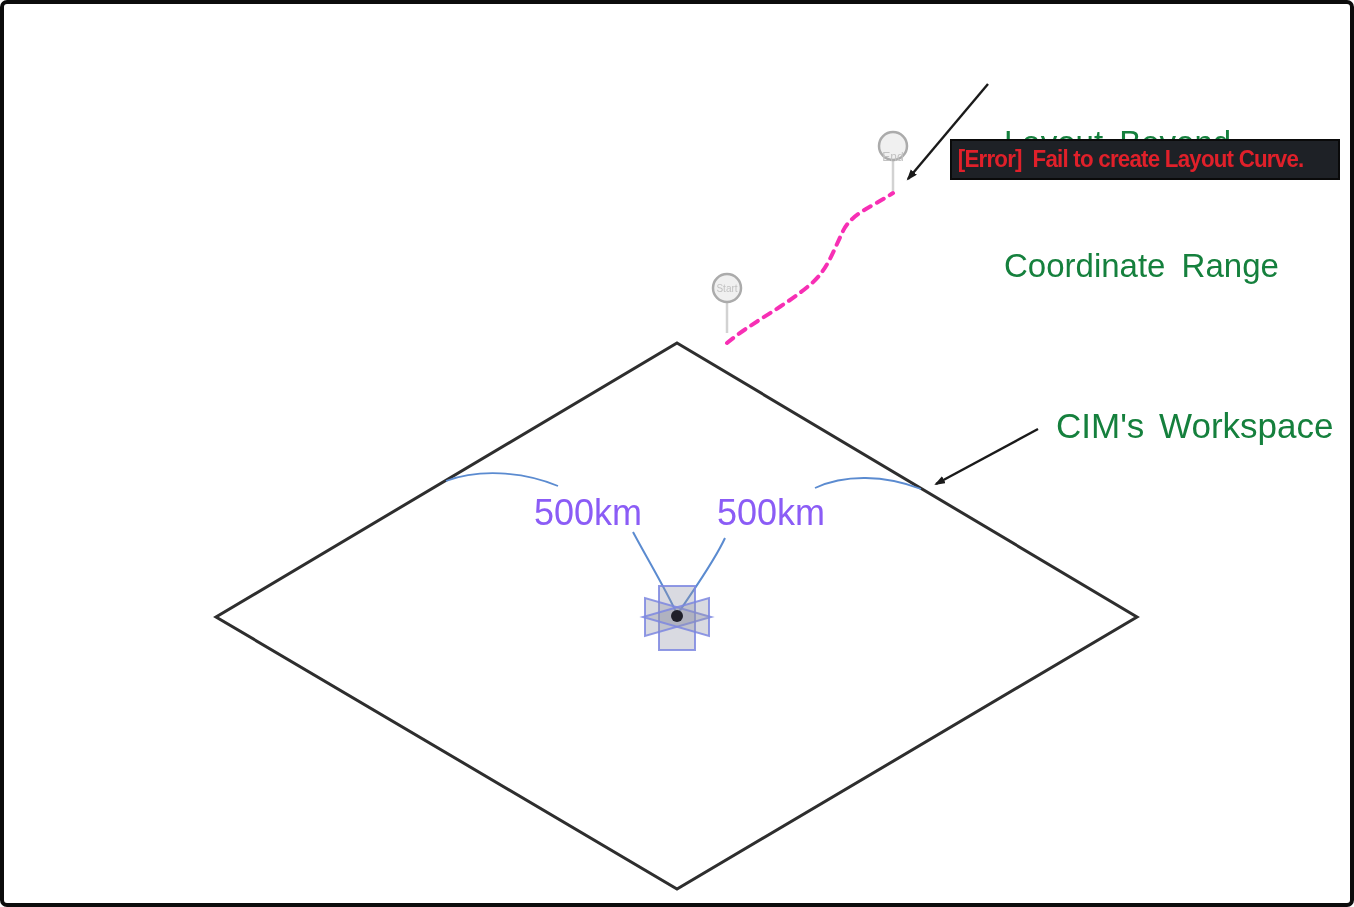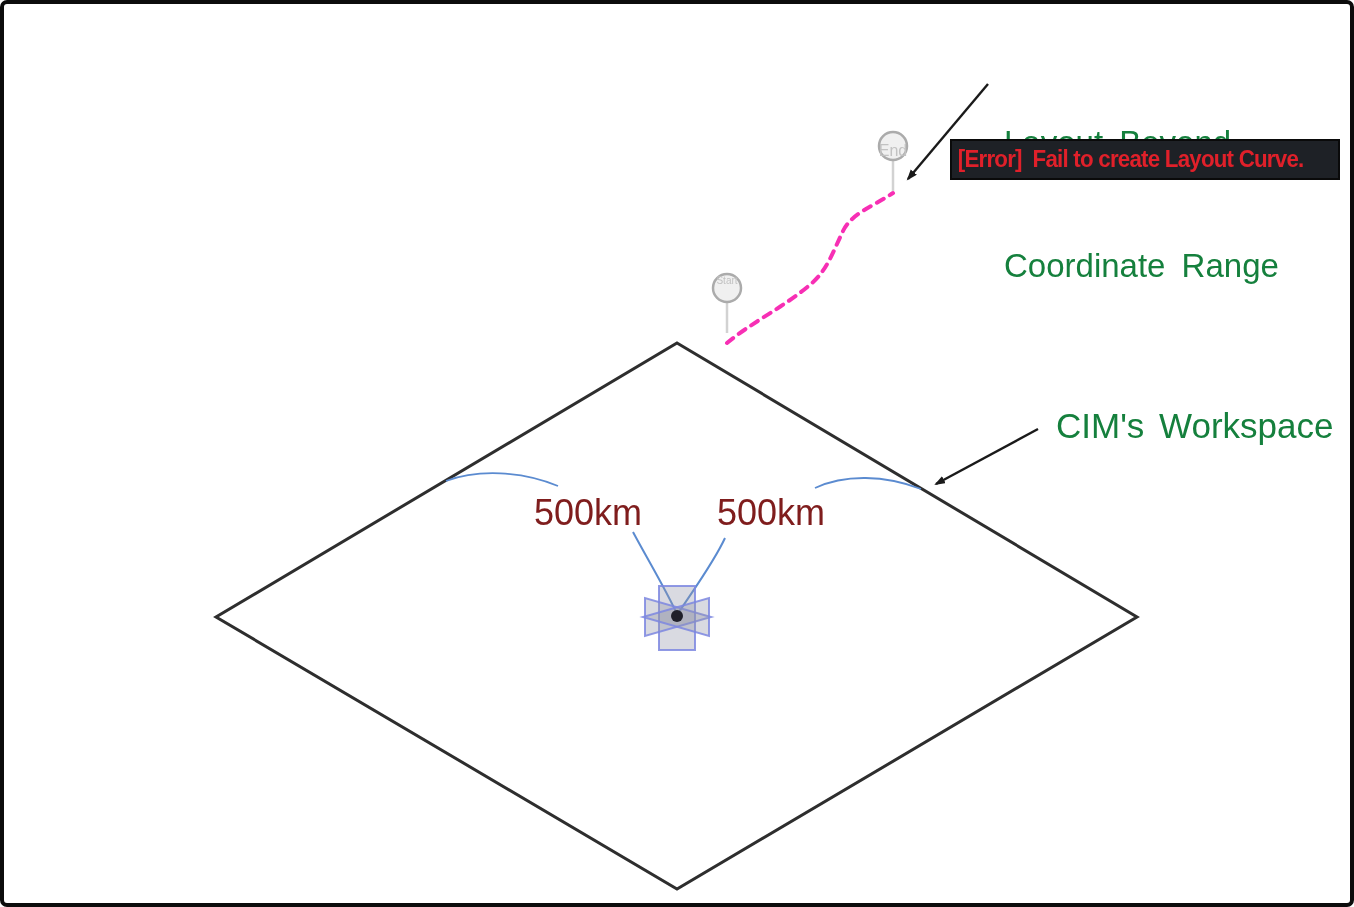--- a/index.html
+++ b/index.html
@@ -6,37 +6,37 @@
   body{width:1354px;height:907px;overflow:hidden;font-family:"Liberation Sans",sans-serif;}
   .frame{
     position:absolute;left:0;top:0;width:1346px;height:899px;
     border:4px solid #0c0c0c;border-radius:7px;background:#ffffff;
   }
   .layer{position:absolute;left:0;top:0;width:1354px;height:907px;}
   svg.layer{pointer-events:none;}
   .txt{position:absolute;color:#15803d;white-space:pre;}
   .beyond-note{left:1004px;top:40px;font-size:33px;line-height:41px;word-spacing:7px;}
   .workspace-note{left:1056px;top:406px;font-size:35px;word-spacing:5px;}
-  .dist{font-size:36px;color:#7f1d1d;}
+  .dist{font-size:36px;color:#8b5cf6;}
   .dist.left{left:534px;top:492px;}
   .dist.right{left:717px;top:492px;}
   .error-banner{
     position:absolute;left:950px;top:139px;right:2px;height:41px;
     background:#1e2126;border:2px solid #0a0a0a;box-sizing:border-box;
     display:flex;align-items:center;padding-left:6px;
     color:#e0202a;font-weight:bold;font-size:23px;letter-spacing:-0.8px;
     white-space:pre;overflow:hidden;
     transform:scaleX(0.97);transform-origin:left center;
   }
   .pin-label{
     position:absolute;color:#c2c2c2;font-size:10px;
     transform:translate(-50%,-50%);
   }
-  .pin-label.start{left:727px;top:280px;}
-  .pin-label.end{left:893px;top:151px;font-size:16px;}
+  .pin-label.start{left:727px;top:288px;}
+  .pin-label.end{left:893px;top:157px;font-size:12px;}
 </style>
 </head>
 <body>
 
 <div class="frame"></div>
 
 <svg class="layer" viewBox="0 0 1354 907">
   <defs>
     <marker id="arrow" markerWidth="12" markerHeight="10" refX="9" refY="4" orient="auto" markerUnits="userSpaceOnUse">
       <path d="M0,0 L11,4 L0,8 Z" fill="#1a1a1a"></path>

